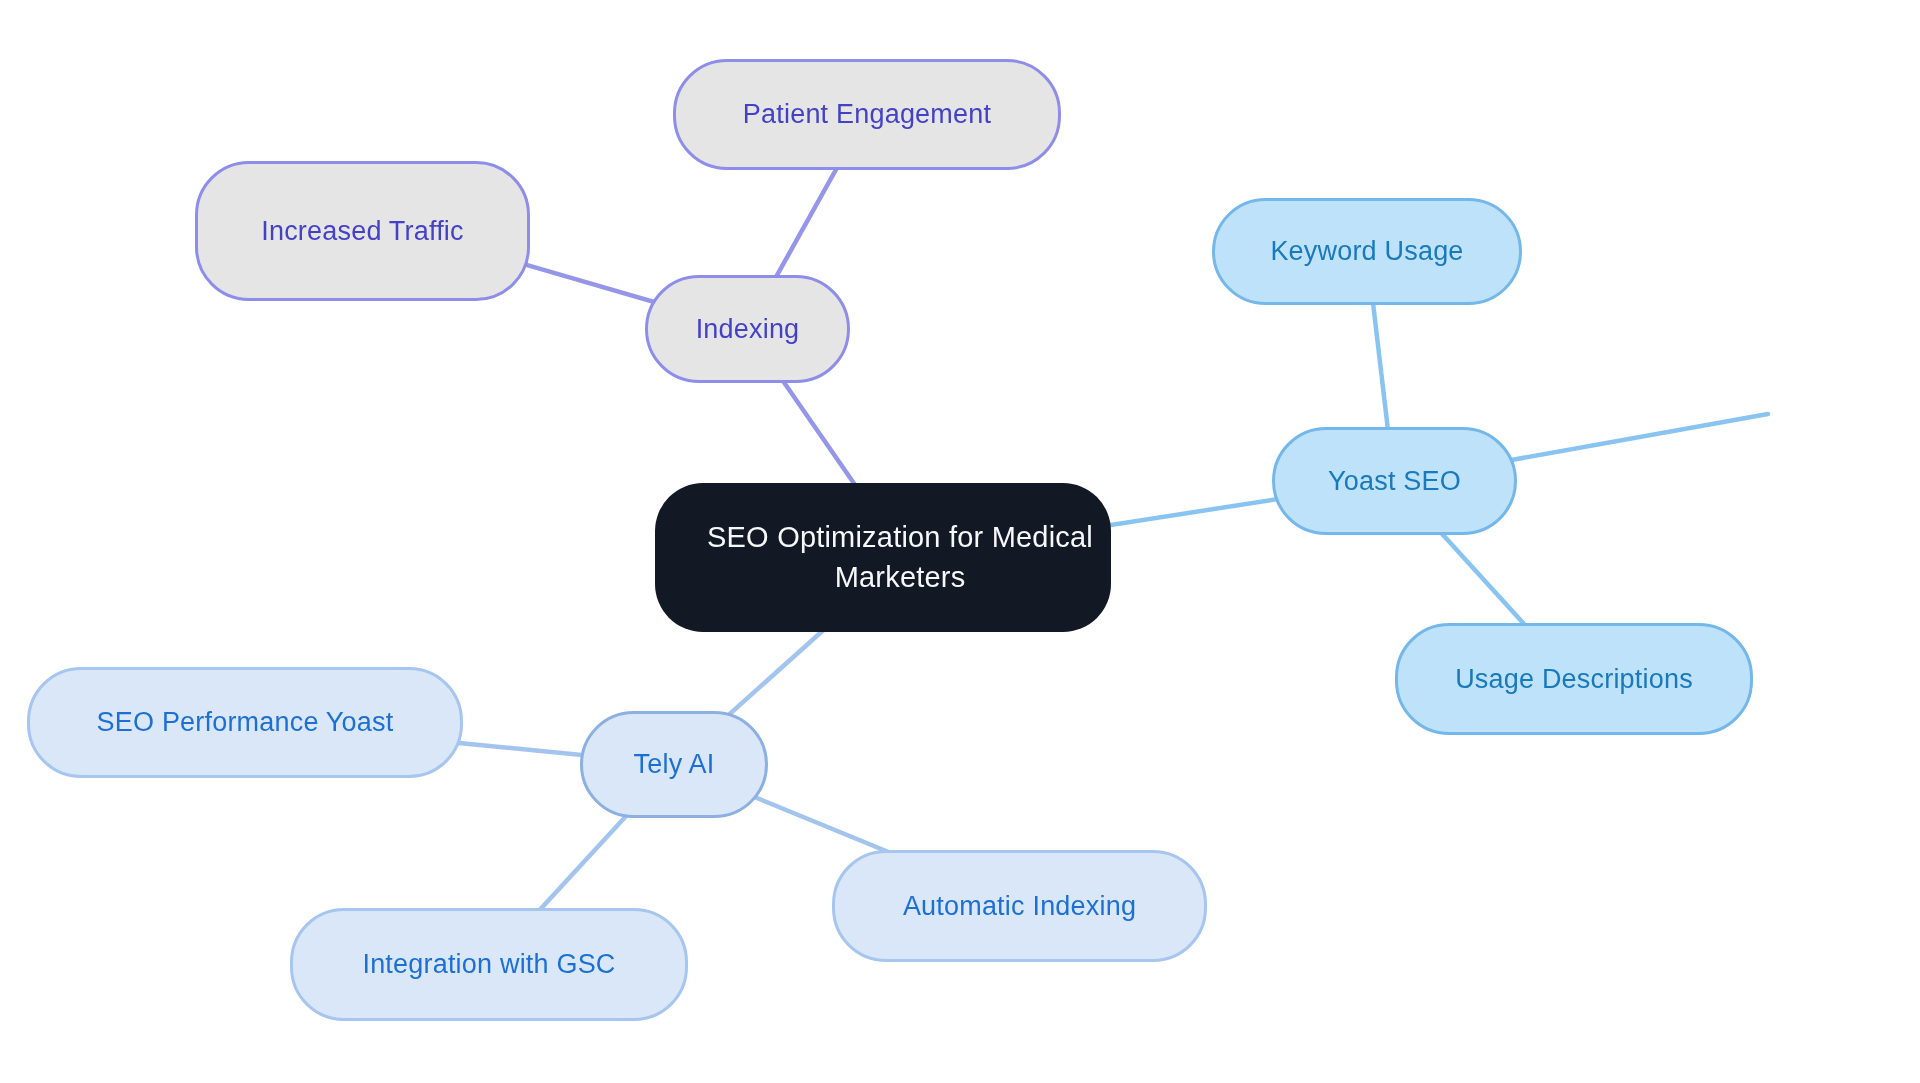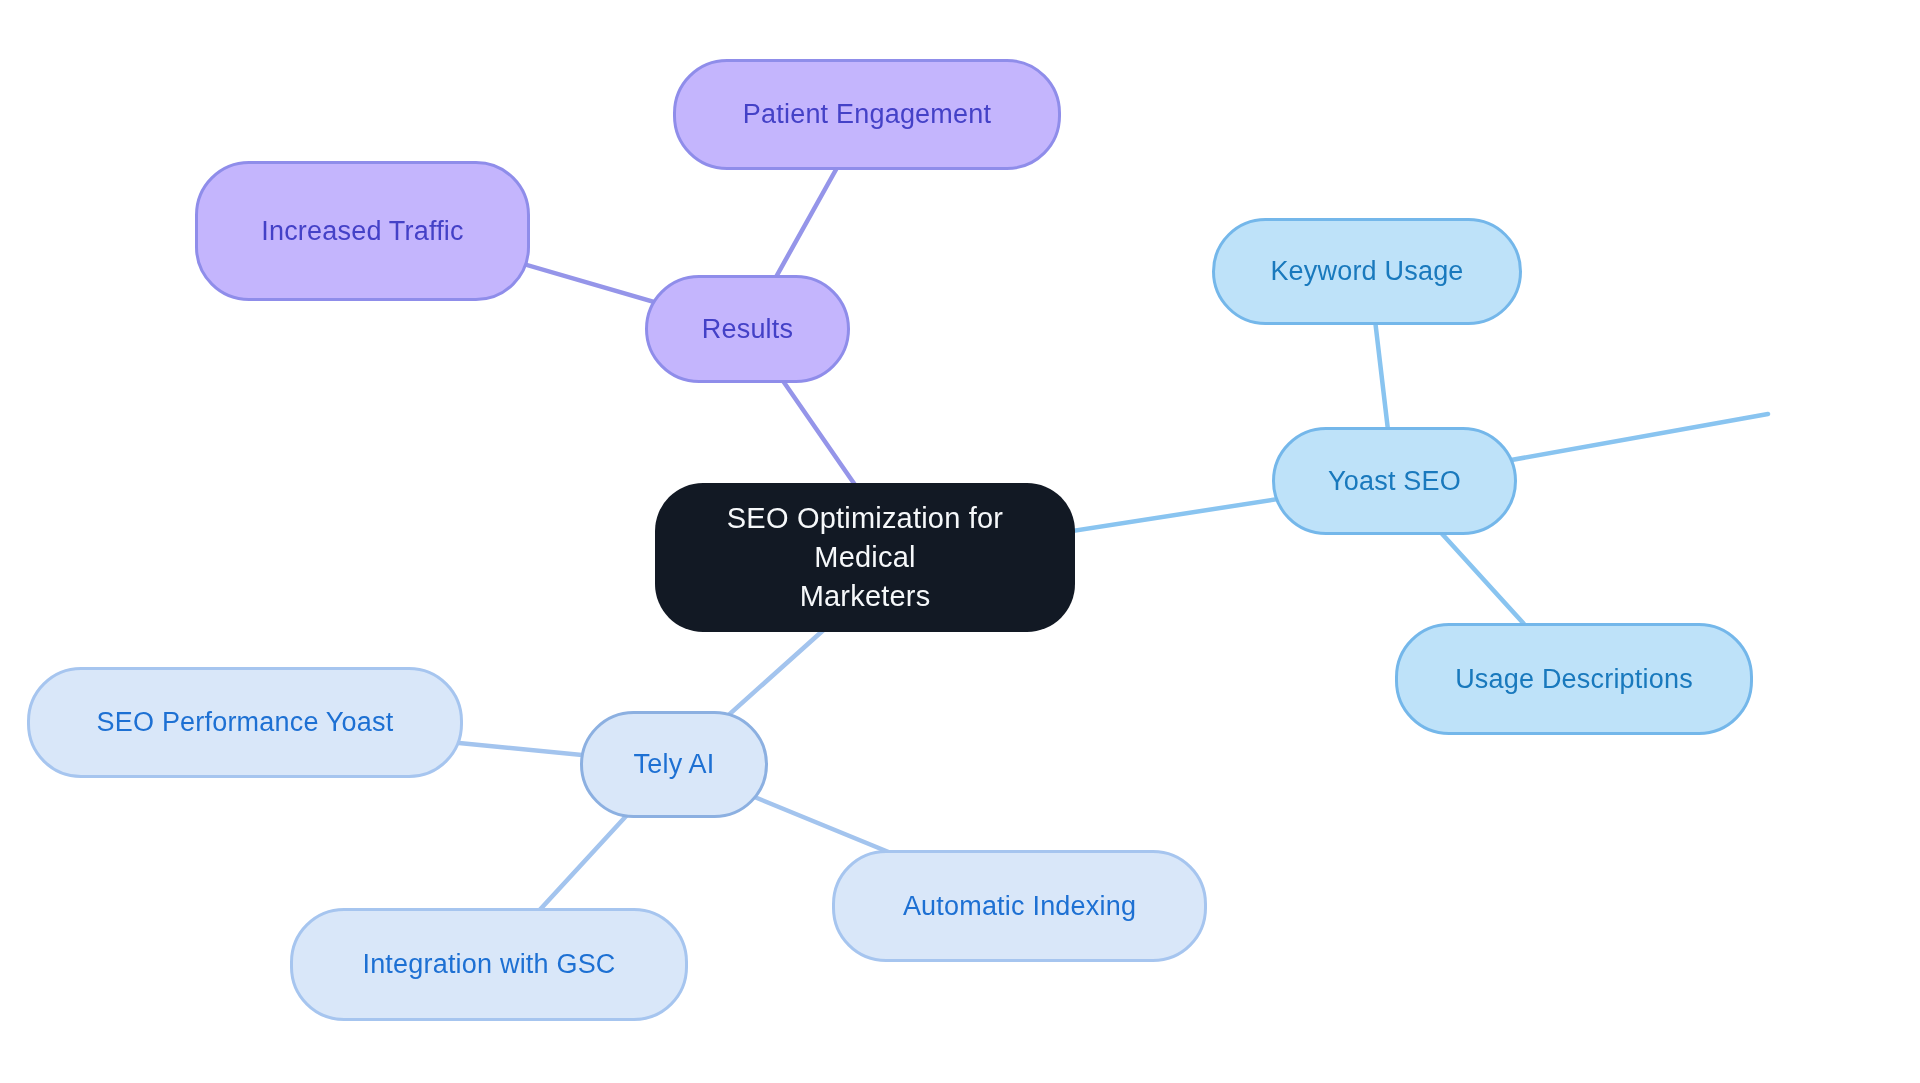--- a/index.html
+++ b/index.html
@@ -43,21 +43,21 @@
     padding: 0 18px;
   }
   .central {
     background: #121924;
     border: none;
     border-radius: 48px;
     color: #f6f8fa;
     font-size: 29px;
   }
   .branch-purple {
-    background: #c4b5fd;
+    background: #e5e5e5;
     border-color: #8f8dea;
     color: #4441c7;
   }
   .branch-sky {
     background: #bee2f9;
     border-color: #74b7ea;
     color: #1979bd;
   }
   .branch-soft {
     background: #d9e7f9;
@@ -80,42 +80,42 @@
     <line x1="905" y1="557" x2="1394" y2="481" stroke-width="4.5" stroke-linecap="round" stroke="#89c4f0"></line>
     <line x1="1394" y1="481" x2="1367" y2="252" stroke-width="4.5" stroke-linecap="round" stroke="#89c4f0"></line>
     <line x1="1394" y1="481" x2="1768" y2="414" stroke-width="4.5" stroke-linecap="round" stroke="#89c4f0"></line>
     <line x1="1394" y1="481" x2="1574" y2="679" stroke-width="4.5" stroke-linecap="round" stroke="#89c4f0"></line>
     <line x1="905" y1="557" x2="674" y2="764" stroke-width="4.5" stroke-linecap="round" stroke="#a3c4ee"></line>
     <line x1="674" y1="764" x2="245" y2="722" stroke-width="4.5" stroke-linecap="round" stroke="#a3c4ee"></line>
     <line x1="674" y1="764" x2="489" y2="965" stroke-width="4.5" stroke-linecap="round" stroke="#a3c4ee"></line>
     <line x1="674" y1="764" x2="1020" y2="906" stroke-width="4.5" stroke-linecap="round" stroke="#a3c4ee"></line>
   </svg>
 
-  <div class="node central" style="left:655px; top:483px; width:420px; height:149px;">
+  <div class="node central" style="left:655px; top:483px; width:456px; height:149px;justify-content:flex-end;">
     <span class="label">SEO Optimization for Medical
 Marketers</span>
   </div>
 
   <div class="node branch-purple" style="left:645px; top:275px; width:205px; height:108px;">
-    <span class="label">Results</span>
+    <span class="label">Indexing</span>
   </div>
 
   <div class="node branch-purple" style="left:673px; top:59px; width:388px; height:111px;">
     <span class="label">Patient Engagement</span>
   </div>
 
   <div class="node branch-purple" style="left:195px; top:161px; width:335px; height:140px;">
     <span class="label">Increased Traffic</span>
   </div>
 
   <div class="node branch-sky" style="left:1272px; top:427px; width:245px; height:108px;">
     <span class="label">Yoast SEO</span>
   </div>
 
-  <div class="node branch-sky" style="left:1212px; top:198px; width:310px; height:107px;margin-top:20px;">
+  <div class="node branch-sky" style="left:1212px; top:198px; width:310px; height:107px;">
     <span class="label">Keyword Usage</span>
   </div>
 
 
   <div class="node branch-sky" style="left:1395px; top:623px; width:358px; height:112px;">
     <span class="label">Usage Descriptions</span>
   </div>
 
   <div class="node branch-soft hub" style="left:580px; top:711px; width:188px; height:107px;">
     <span class="label">Tely AI</span>

